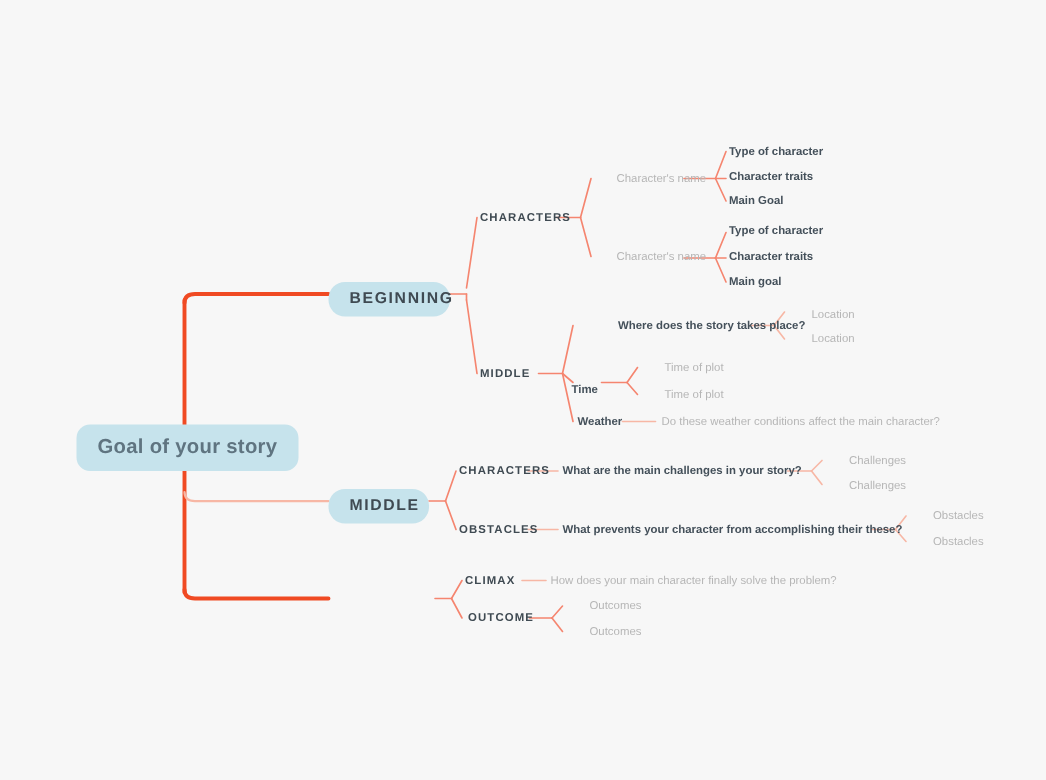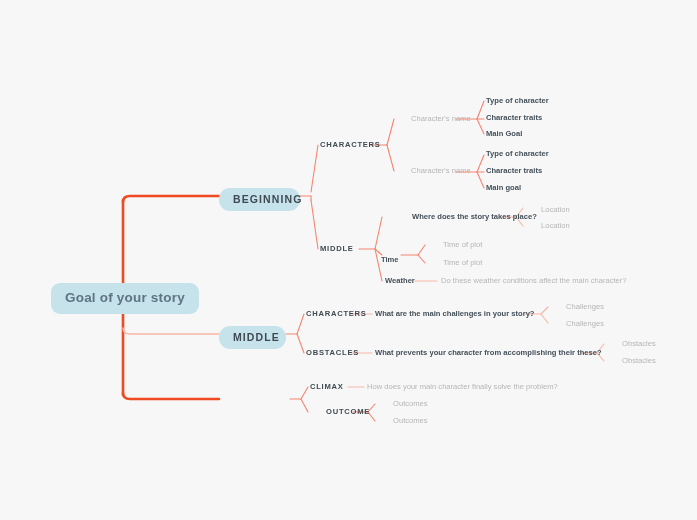--- a/index.html
+++ b/index.html
@@ -290,21 +290,21 @@
     <span>Obstacles</span>
   </div>
 
   <div class="node sub-node" style="left:310px; top:383px;">
     <span>CLIMAX</span>
   </div>
   <div class="node leaf-muted-q" style="left:367px; top:383px;">
     <span>How does your main character finally solve the problem?</span>
   </div>
 
-  <div class="node sub-node" style="left:326px; top:408px;">
+  <div class="node sub-node" style="left:312px; top:408px;">
     <span>OUTCOME</span>
   </div>
   <div class="node leaf-muted" style="left:378px; top:400px;">
     <span>Outcomes</span>
   </div>
   <div class="node leaf-muted" style="left:378px; top:417px;">
     <span>Outcomes</span>
   </div>
 
 </div>

